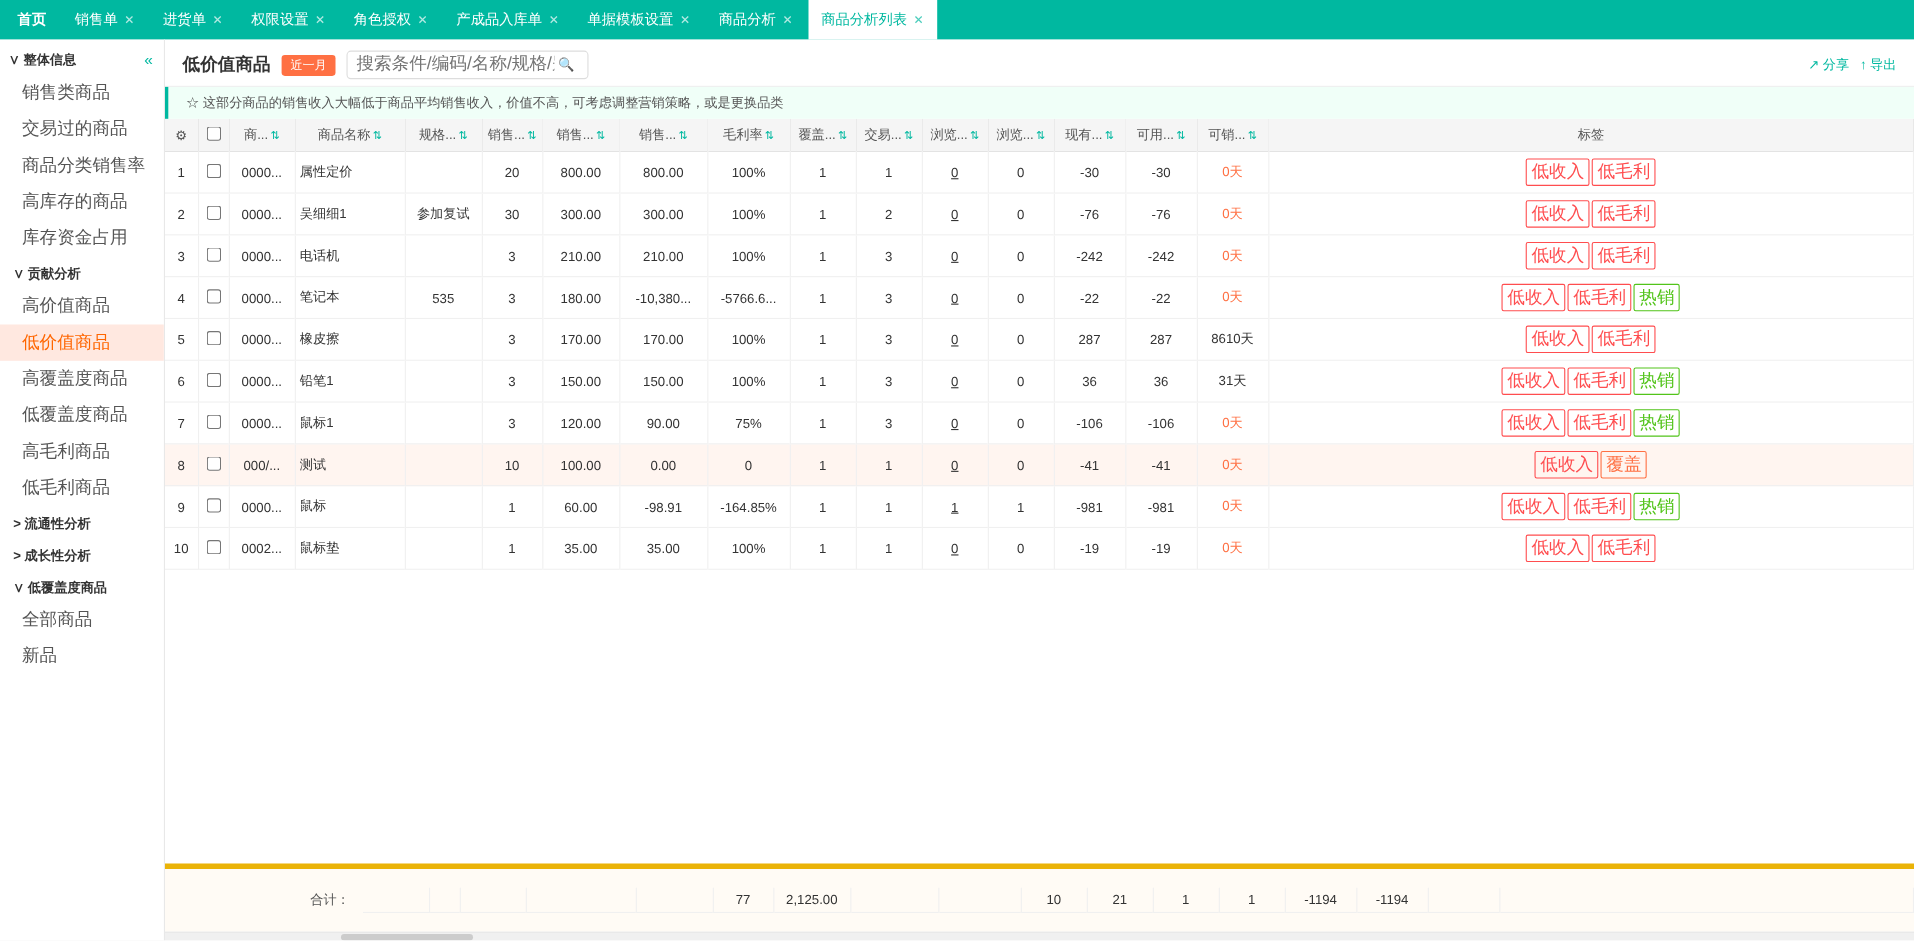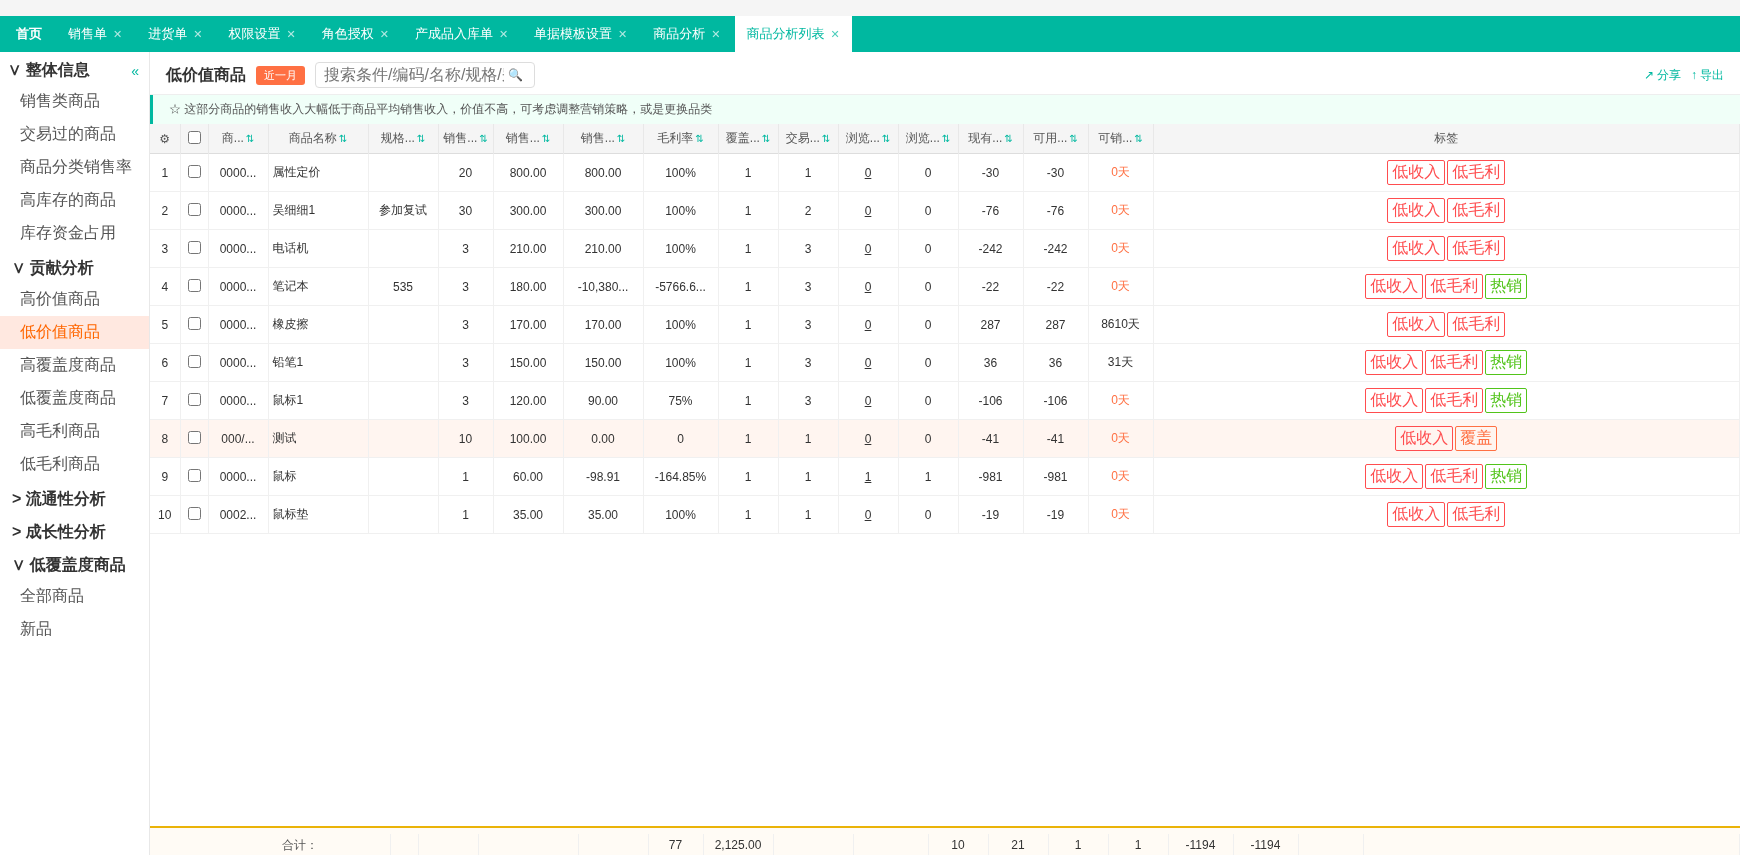--- a/index.html
+++ b/index.html
@@ -6,21 +6,20 @@
     body { background: #f5f5f5; overflow: hidden; width: 1740px; height: 855px; }
 
     
     .top-nav {
       background: #00b8a0;
       height: 36px;
       display: flex;
       align-items: center;
       padding: 0 4px;
       gap: 2px;
-      margin-top: 16px;
     }
     .nav-item {
       color: #fff;
       padding: 0 12px;
       height: 36px;
       display: flex;
       align-items: center;
       cursor: pointer;
       font-size: 13px;
       white-space: nowrap;
@@ -39,21 +38,21 @@
     .sidebar {
       width: 150px;
       background: #fff;
       border-right: 1px solid #e8e8e8;
       overflow-y: auto;
       flex-shrink: 0;
     }
     .sidebar-group-header {
       padding: 8px 12px 4px;
       color: #333;
-      font-size: 16px;
+      font-size: 12px;
       font-weight: bold;
       display: flex;
       align-items: center;
       gap: 4px;
     }
     .sidebar-item {
       padding: 6px 16px 6px 20px;
       color: #555;
       cursor: pointer;
       font-size: 16px;
@@ -176,23 +175,23 @@
       margin: 1px;
     }
     .tag-red { color: #ff4d4f; border: 1px solid #ff4d4f; }
     .tag-orange { color: #ff7043; border: 1px solid #ff7043; }
     .tag-green { color: #52c41a; border: 1px solid #52c41a; }
     .underline { text-decoration: underline; cursor: pointer; }
     .day-orange { color: #ff7043; }
 
     
     .table-footer {
-      border-top: 2px solid #eab308;
+      border-top: 5px solid #eab308;
       background: #fffbf5;
-      padding: 6px 0;
+      padding: 17px 0;
       display: flex;
       align-items: center;
     }
     .footer-label {
       width: 180px;
       text-align: right;
       padding-right: 12px;
       color: #555;
       font-size: 12px;
       flex-shrink: 0;

